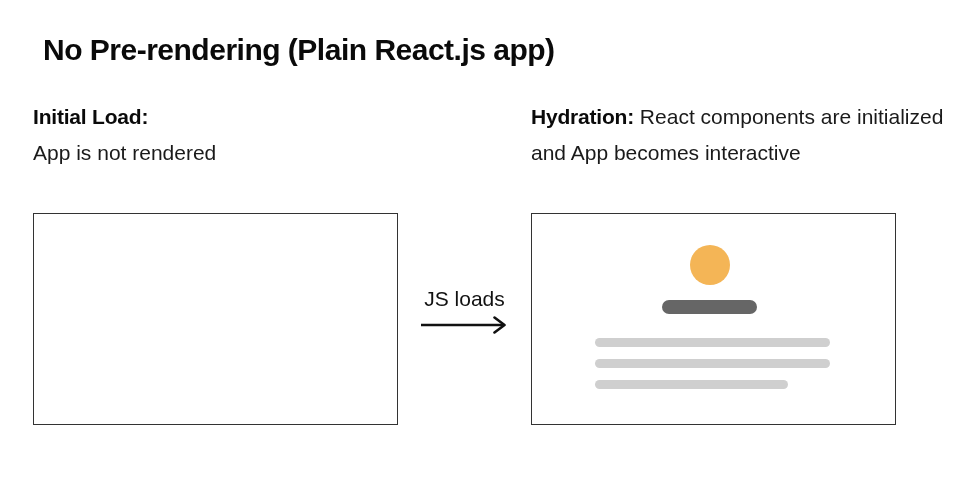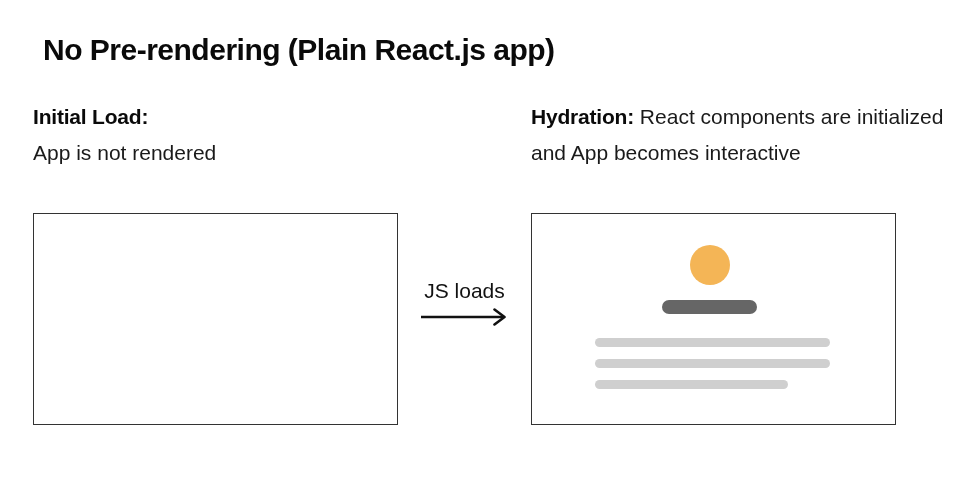--- a/index.html
+++ b/index.html
@@ -100,21 +100,21 @@
     background: var(--light-bar, #CFCFCF);
   }
   .text-line.l1 { top: 0;    width: 235px; }
   .text-line.l2 { top: 21px; width: 235px; }
   .text-line.l3 { top: 42px; width: 193px; }
 
   
   .arrow-block {
     position: absolute;
     left: 398px;
-    top: 278px;
+    top: 286px;
     width: 133px;
     text-align: center;
   }
   .arrow-label {
     display: block;
     font-size: 21px;
     line-height: 25px;
     color: #111111;
   }
   .arrow-svg {

